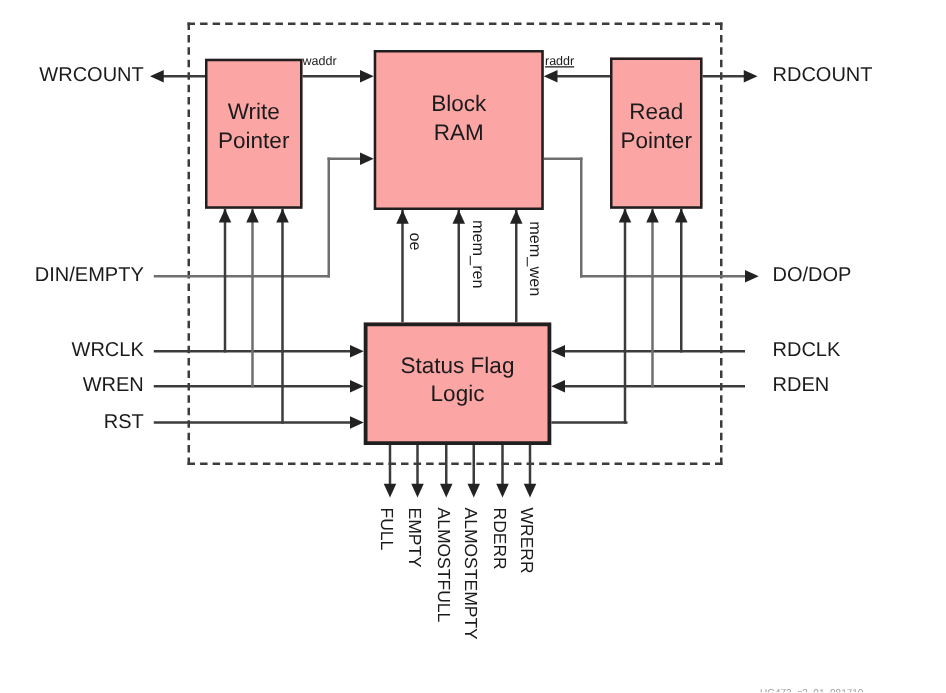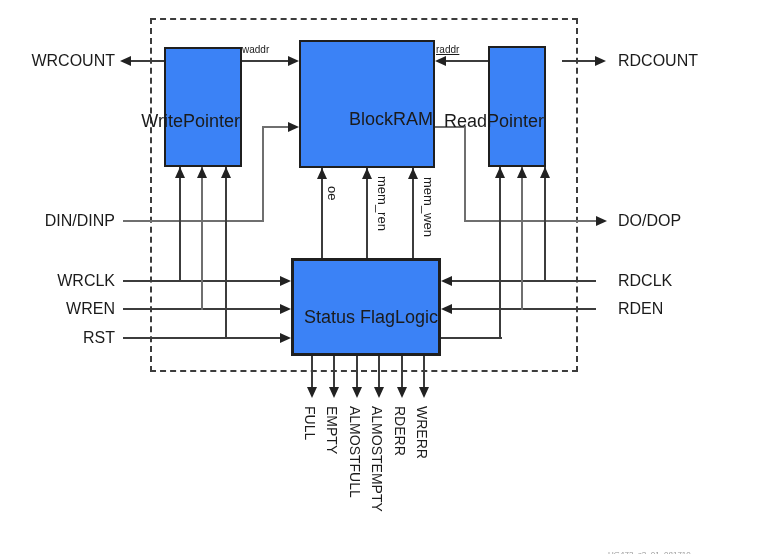--- a/index.html
+++ b/index.html
@@ -3,23 +3,23 @@
 <meta charset="utf-8">
 <style>
   html,body{margin:0;padding:0;background:#fff;}
   .canvas{position:relative;width:757px;height:554px;background:#ffffff;overflow:hidden;
           font-family:"Liberation Sans", sans-serif;color:#1b1b1b;}
   .dashed-box{position:absolute;left:150px;top:18px;width:428px;height:354px;
               border:2px dashed #3c3c3c;box-sizing:border-box;z-index:0;}
   .h{position:absolute;height:2px;background:#3c3c3c;z-index:1;}
   .v{position:absolute;width:2px;background:#3c3c3c;z-index:1;}
   .gray{background:#6f6f6f;}
-  .block{position:absolute;background:#3b82f6;border:2px solid #1f1f1f;box-sizing:border-box;
-         z-index:2;display:flex;flex-direction:row;align-items:center;
-         font-size:18px;line-height:23px;justify-content:flex-end;}
+  .block{position:absolute;background:#fca5a5;border:2px solid #1f1f1f;box-sizing:border-box;
+         z-index:2;display:flex;flex-direction:column;align-items:center;
+         font-size:18px;line-height:23px;}
   .block.thick{border-width:3px;}
   .ah{position:absolute;width:0;height:0;z-index:3;}
   .ah-right{border-top:5px solid transparent;border-bottom:5px solid transparent;border-left:11px solid #222;}
   .ah-left {border-top:5px solid transparent;border-bottom:5px solid transparent;border-right:11px solid #222;}
   .ah-up   {border-left:5px solid transparent;border-right:5px solid transparent;border-bottom:11px solid #222;}
   .ah-down {border-left:5px solid transparent;border-right:5px solid transparent;border-top:11px solid #222;}
   .sig{position:absolute;height:18px;line-height:18px;font-size:16px;z-index:4;white-space:nowrap;}
   .sig-l{left:15px;width:100px;text-align:right;}
   .sig-r{left:618px;width:130px;text-align:left;}
   .bus{position:absolute;top:42px;height:15px;line-height:15px;font-size:10px;text-align:left;z-index:4;}
@@ -108,32 +108,32 @@
   <div class="block" style="left:164px;top:47px;width:78px;height:120px;padding-top:29px;">
     <div>Write</div>
     <div>Pointer</div>
   </div>
 
   <div class="block" style="left:299px;top:40px;width:136px;height:128px;padding-top:30px;">
     <div>Block</div>
     <div>RAM</div>
   </div>
 
-  <div class="block" style="left:488px;top:46px;width:58px;height:121px;padding-top:30px;">
+  <div class="block" style="left:488px;top:46px;width:74px;height:121px;padding-top:30px;">
     <div>Read</div>
     <div>Pointer</div>
   </div>
 
   <div class="block thick" style="left:291px;top:258px;width:150px;height:98px;padding-top:20px;">
     <div>Status Flag</div>
     <div>Logic</div>
   </div>
 
   <div class="sig sig-l" style="top:52px;">WRCOUNT</div>
-  <div class="sig sig-l" style="top:212px;">DIN/DINP</div>
+  <div class="sig sig-l" style="top:212px;">DIN/EMPTY</div>
   <div class="sig sig-l" style="top:272px;">WRCLK</div>
   <div class="sig sig-l" style="top:300px;">WREN</div>
   <div class="sig sig-l" style="top:329px;">RST</div>
 
   <div class="sig sig-r" style="top:52px;">RDCOUNT</div>
   <div class="sig sig-r" style="top:212px;">DO/DOP</div>
   <div class="sig sig-r" style="top:272px;">RDCLK</div>
   <div class="sig sig-r" style="top:300px;">RDEN</div>
 
   <div class="bus" style="left:242px;width:52px;">waddr</div>

